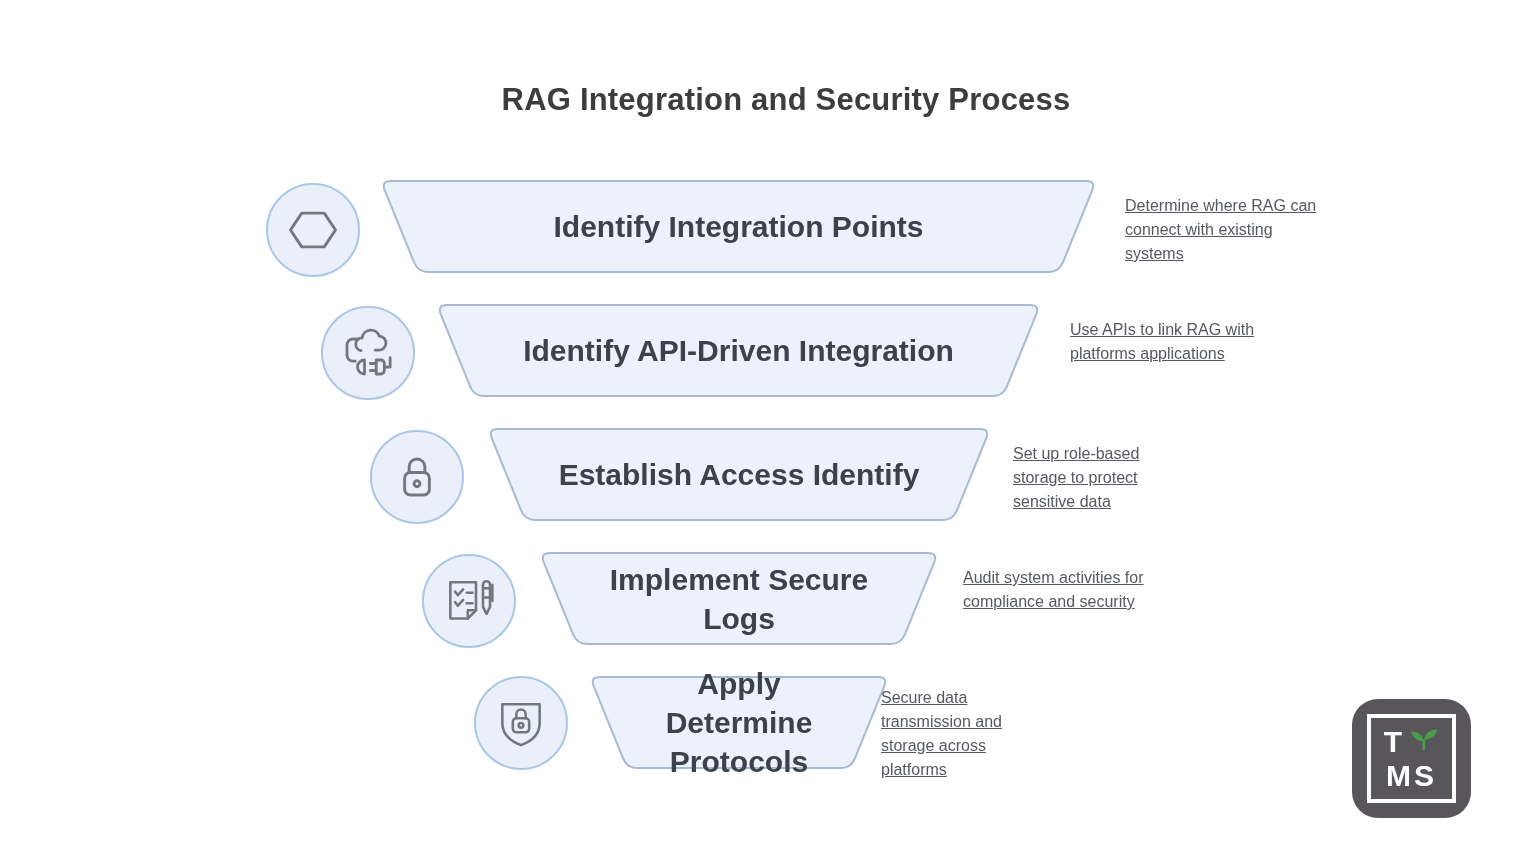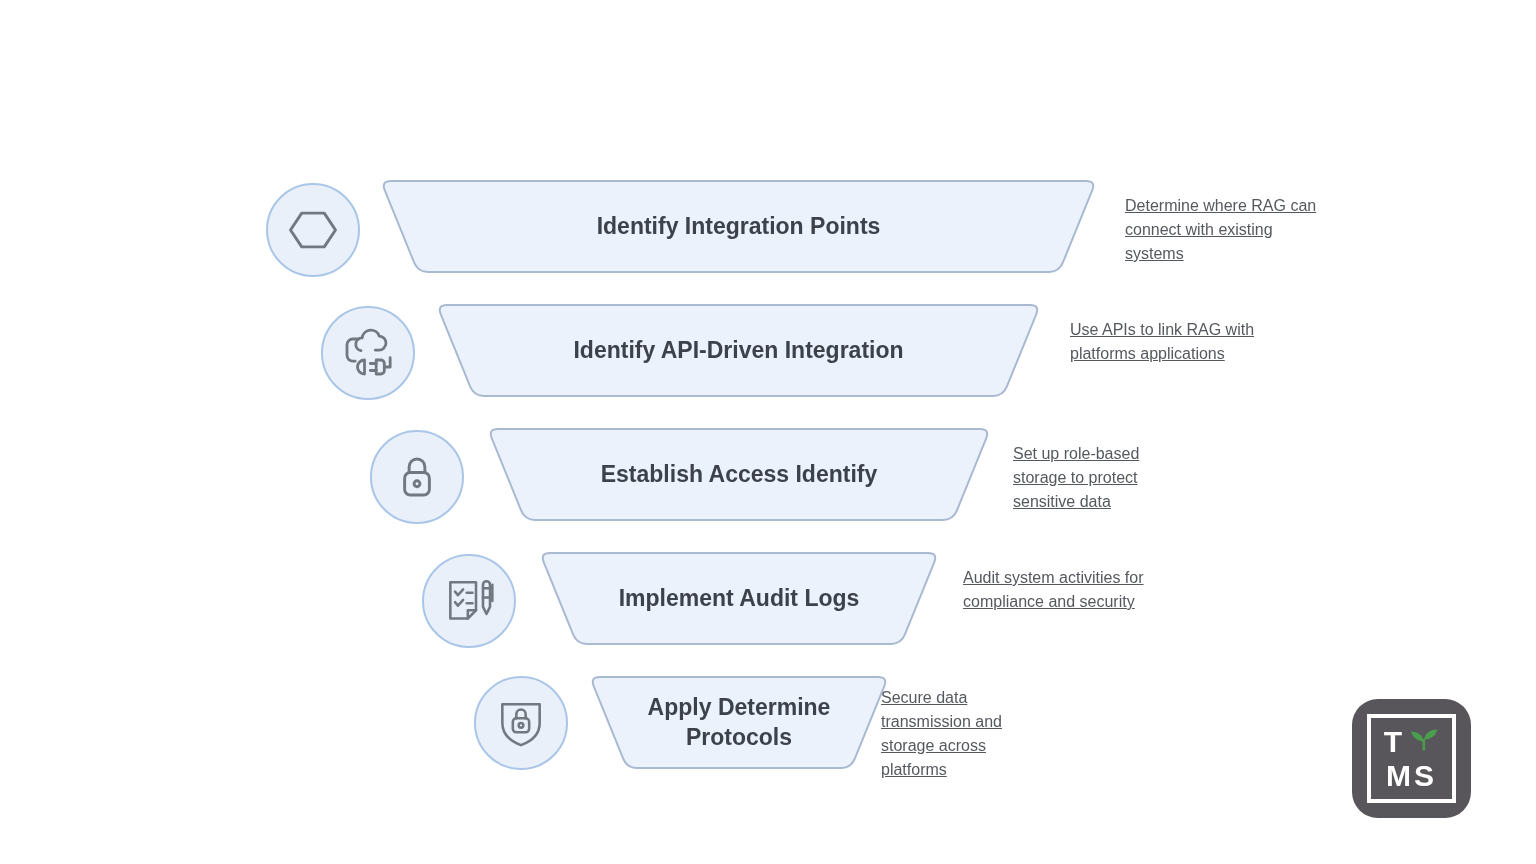--- a/index.html
+++ b/index.html
@@ -21,21 +21,21 @@
     display:flex;align-items:center;justify-content:center;
   }
   .circle svg{display:block;}
 
   
   .trap-svg{position:absolute;}
   .trap-path{fill:#ecf2fc;stroke:#a9b9d2;stroke-width:2;}
 
   .label{
     position:absolute;height:91px;display:flex;align-items:center;justify-content:center;
-    text-align:center;font-size:23px;font-weight:700;color:#3c414a;line-height:1.3;
+    text-align:center;font-size:30px;font-weight:700;color:#3c414a;line-height:1.3;
     box-sizing:border-box;padding:0 34px;
   }
 
   .desc{
     position:absolute;font-size:16px;line-height:24px;color:#55595e;text-decoration:underline;
   }
 
   
   .c1{left:266px;top:183px}  .c2{left:321px;top:306px}  .c3{left:370px;top:430px}
   .c4{left:422px;top:554px}  .c5{left:474px;top:676px}
@@ -67,20 +67,21 @@
   }
   .logo-line{display:flex;align-items:center;justify-content:center;height:34px;}
   .logo-letter{color:#ffffff;font-weight:700;font-size:30px;letter-spacing:3px;line-height:1;}
   .logo-line1 .logo-letter{margin-right:2px;}
 </style>
 </head>
 <body>
 
 <div class="stage">
 
+  <div class="title">RAG Integration and Security Process</div>
 
   <div>
     <div class="circle c1">
       <span>
         <svg width="54" height="54" viewBox="0 0 48 48" fill="none" stroke="#71787f" stroke-width="2.6" stroke-linejoin="round">
           <polygon points="14,9 34,9 44,24 34,39 14,39 4,24"></polygon>
         </svg>
       </span>
     </div>
     <svg class="trap-svg t1" width="723" height="99">
@@ -139,21 +140,21 @@
           <path d="M36 10 a3 3 0 0 1 6 0 v3 h-6 z"></path>
           <path d="M36 13 v16 l3 6 3-6 v-16"></path>
           <path d="M36 21 h6"></path>
           <path d="M44 10 v14"></path>
         </svg>
       </span>
     </div>
     <svg class="trap-svg t4" width="406" height="99">
       <path class="trap-path" d="M14.0 4.0 L392.0 4.0 Q402.0 4.0 398.2 13.3 L368.8 85.7 Q365.0 95.0 355.0 95.0 L51.0 95.0 Q41.0 95.0 37.2 85.7 L7.8 13.3 Q4.0 4.0 14.0 4.0 Z"></path>
     </svg>
-    <div class="label l4">Implement Audit Logs</div>
+    <div class="label l4">Implement Secure Logs</div>
     <div class="desc d4">Audit system activities for compliance and security</div>
   </div>
 
   <div>
     <div class="circle c5">
       <span>
         <svg width="56" height="56" viewBox="0 0 48 48" fill="none" stroke="#71787f" stroke-width="2.2" stroke-linecap="round" stroke-linejoin="round">
           <path d="M8 8 h32 v16 c0 9 -6.5 15.5 -16 19 c-9.5 -3.5 -16 -10 -16 -19 z"></path>
           <rect x="17" y="20" width="14" height="12" rx="3"></rect>
           <path d="M20 20 v-3.5 a4 4 0 0 1 8 0 v3.5"></path>

